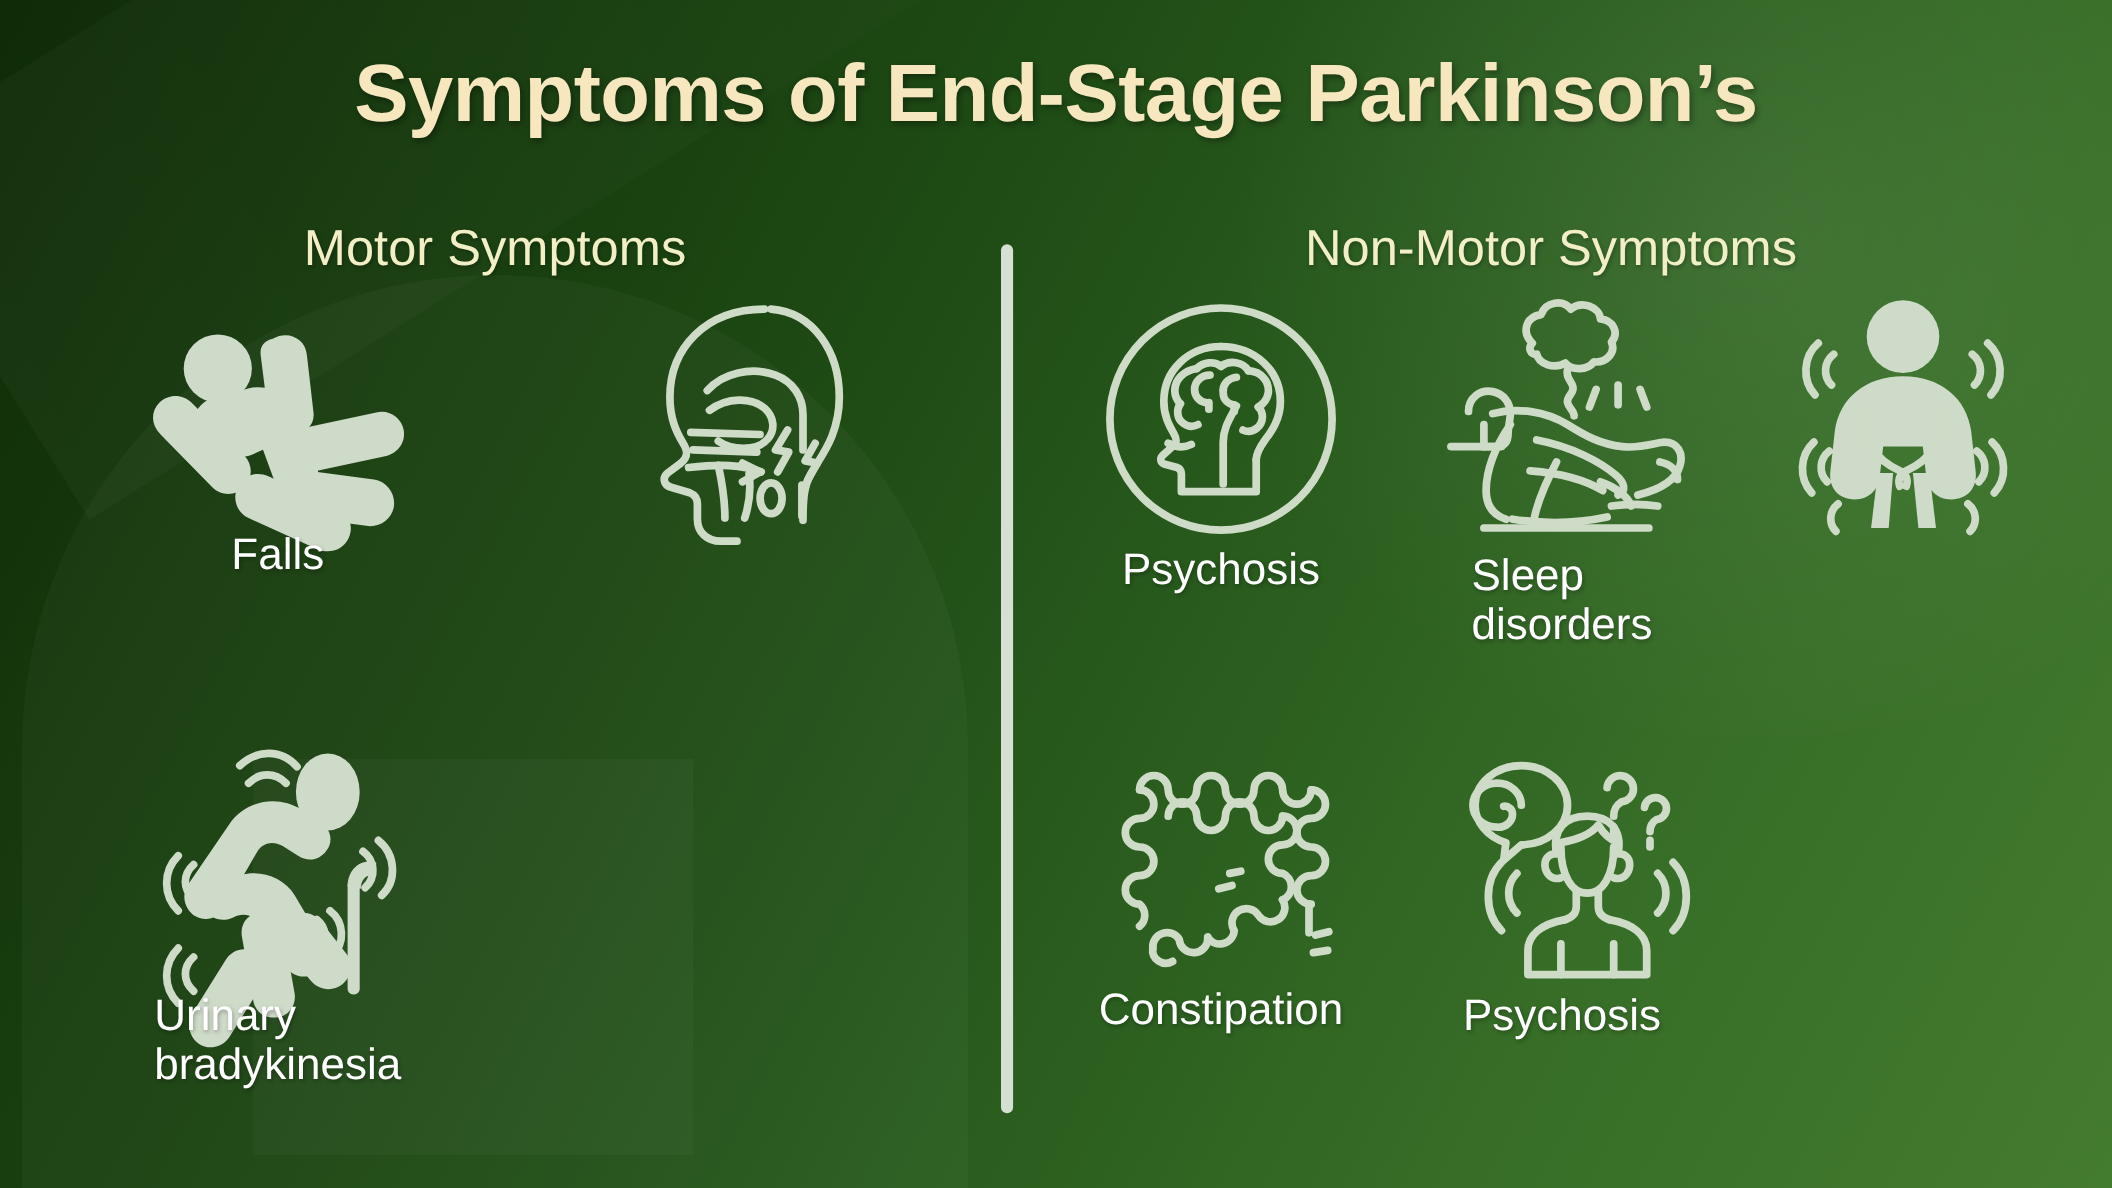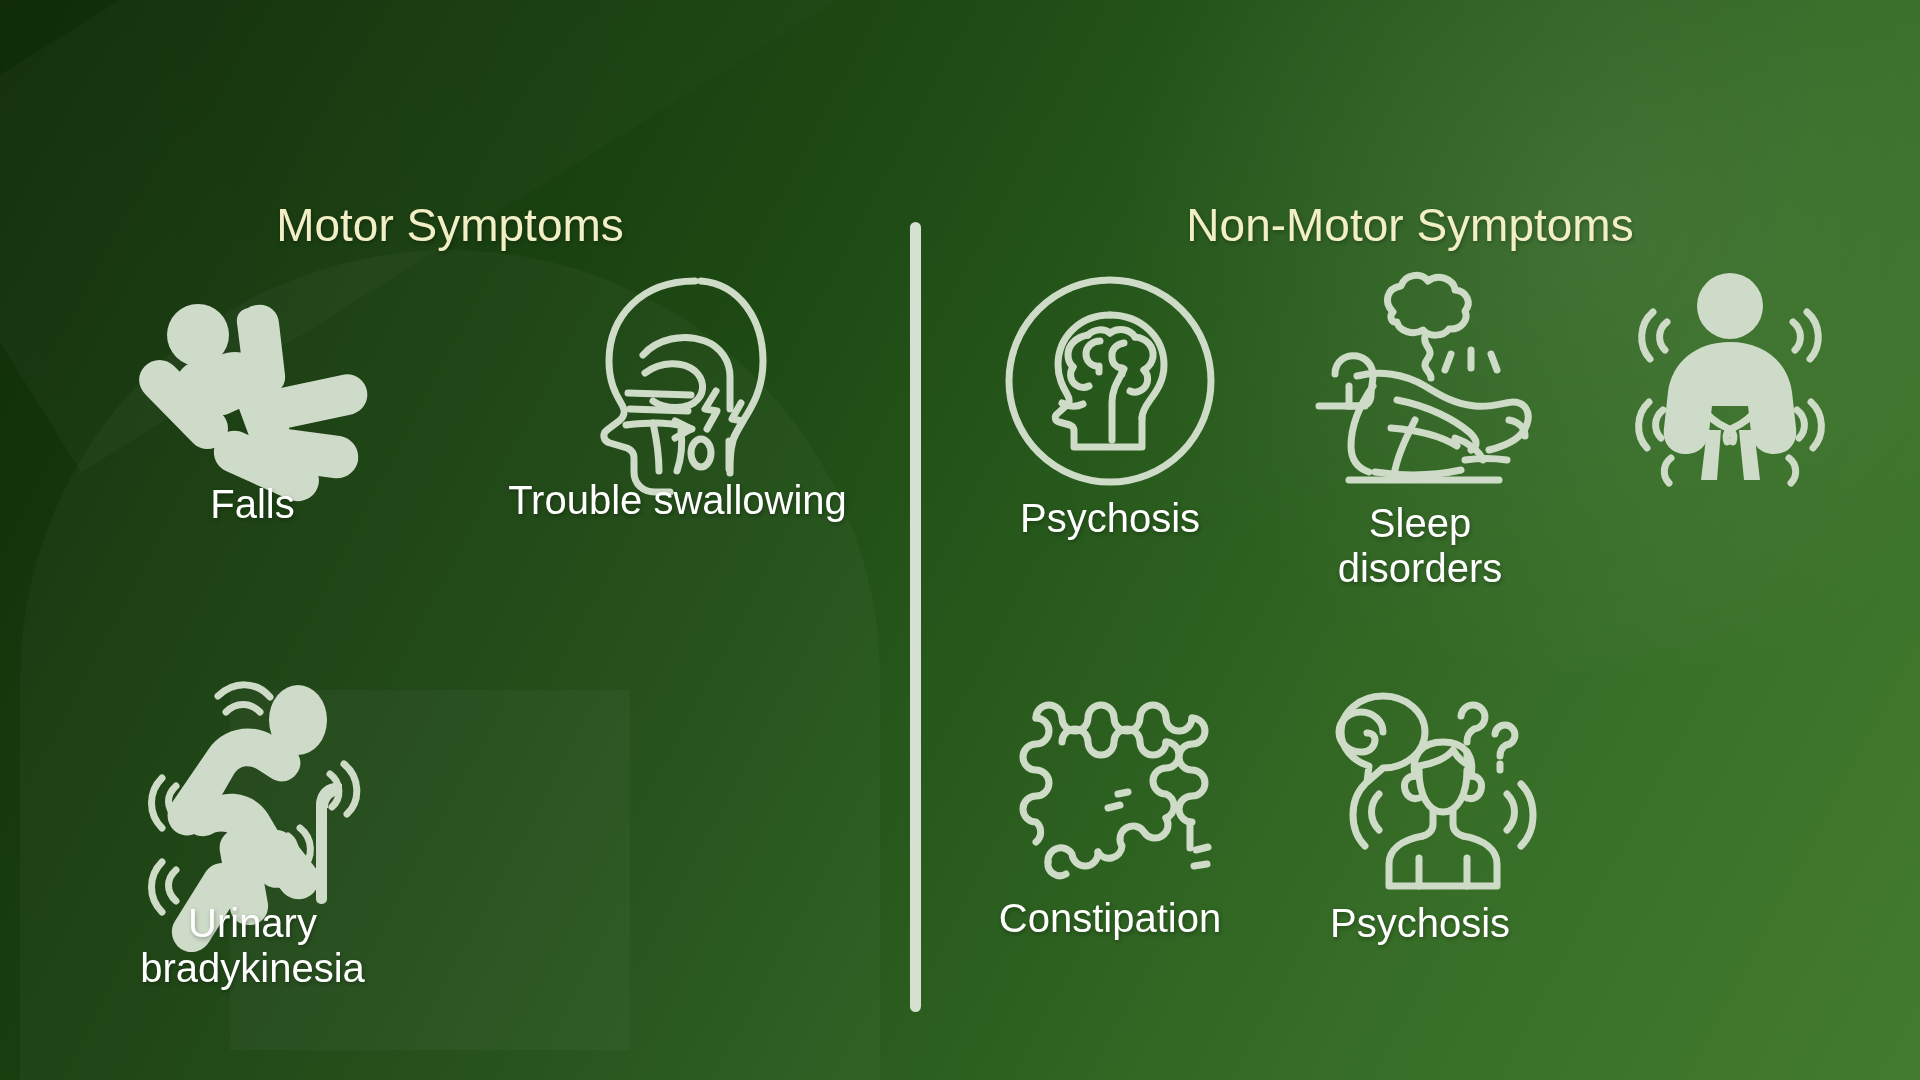--- a/index.html
+++ b/index.html
@@ -138,21 +138,21 @@
     justify-content: flex-start;
   }
   .icon-wrap {
     display: flex;
     align-items: center;
     justify-content: center;
   }
   .label {
     margin-top: 8px;
     color: #FFFFFF;
-    text-align: center;
+    text-align: left;
     font-size: 40px;
     line-height: 1.12;
     text-shadow: 1px 2px 4px rgba(0,0,0,.3);
     white-space: pre-line;
   }
 
   
   #item-falls .icon-wrap { height: 200px; margin-top: 10px; }
   #item-falls .label { margin-top: 4px; }
   #item-swallow .icon-wrap { height: 210px; }
@@ -180,20 +180,21 @@
 </head>
 <body>
 
 <div id="stage">
 
   <div class="wm wm-band"></div>
   <div class="wm wm-arch"></div>
   <div class="wm wm-box"></div>
   <div class="wm wm-glow"></div>
 
+  <div class="title">Symptoms of End-Stage Parkinson’s</div>
 
   <div class="col-head" id="head-nonmotor">Non-Motor Symptoms</div>
   <div class="col-head" id="head-motor">Motor Symptoms</div>
 
   <div class="divider"></div>
 
   <div class="grid" id="grid-motor">
 
     <div class="item" id="item-falls">
       <div class="icon-wrap">
@@ -226,21 +227,20 @@
             <path d="M92 148 l16 8 l-16 9"></path>
             <path d="M70 150 c4 18 6 30 6 48"></path>
             <path d="M98 158 c2 16 0 28 -4 40"></path>
             <path d="M133 118 l-11 18 l12 2 l-10 18"></path>
             <path d="M158 130 l-9 16 l11 2 l-9 16"></path>
             <ellipse cx="118" cy="180" rx="10" ry="14"></ellipse>
             <path d="M146 168 l0 28"></path>
           </g>
         </svg>
       </div>
-      <div class="label">Trouble swallowing</div>
     </div>
 
 
     <div class="item" id="item-brady">
       <div class="icon-wrap">
         <svg width="210" height="215" viewBox="0 0 210 215">
           <g class="solid-ico">
             <ellipse cx="150" cy="42" rx="29" ry="35"></ellipse>
             <path d="M60 72 c14 -22 44 -28 66 -14 l18 12 c9 6 11 17 5 25 -6 9 -17 11 -26 5 l-14 -9 c-9 -5 -18 -3 -23 5 l-30 52 c-6 10 -19 12 -28 6 -9 -7 -11 -19 -5 -28 z"></path>
             <path d="M60 122 c20 -12 48 -6 60 14 l26 44 c6 10 2 22 -8 27 -10 6 -22 2 -27 -8 l-22 -36 c-5 -9 -16 -12 -25 -7 -10 5 -22 1 -27 -9 -5 -10 -1 -22 9 -27 z"></path>

